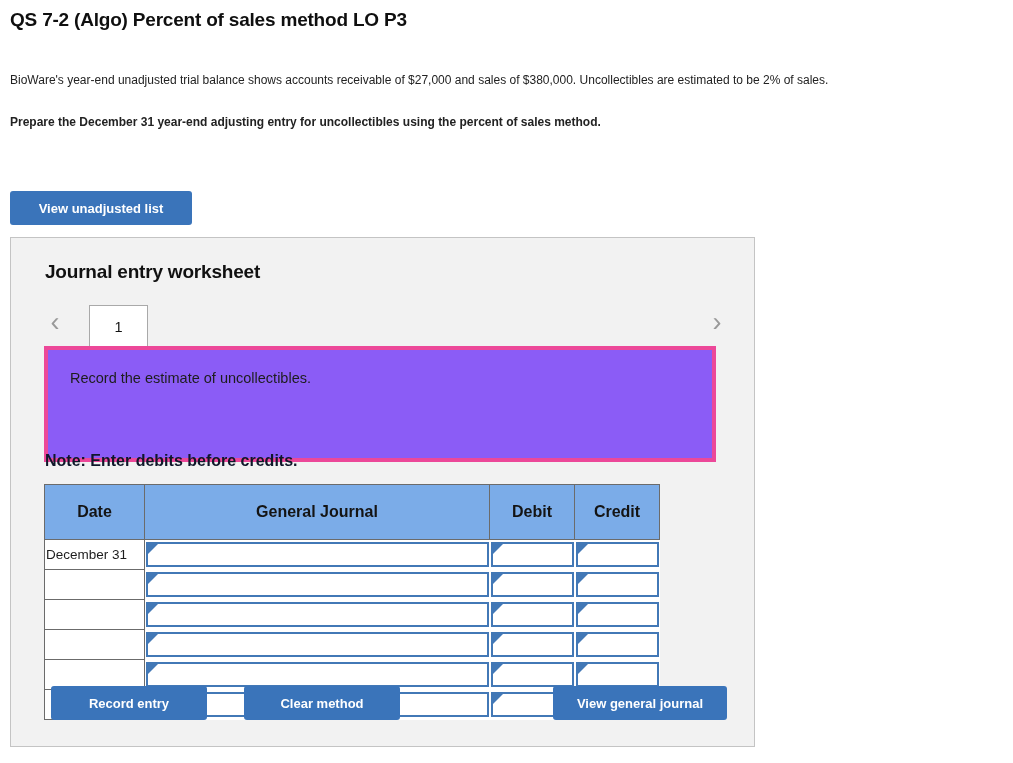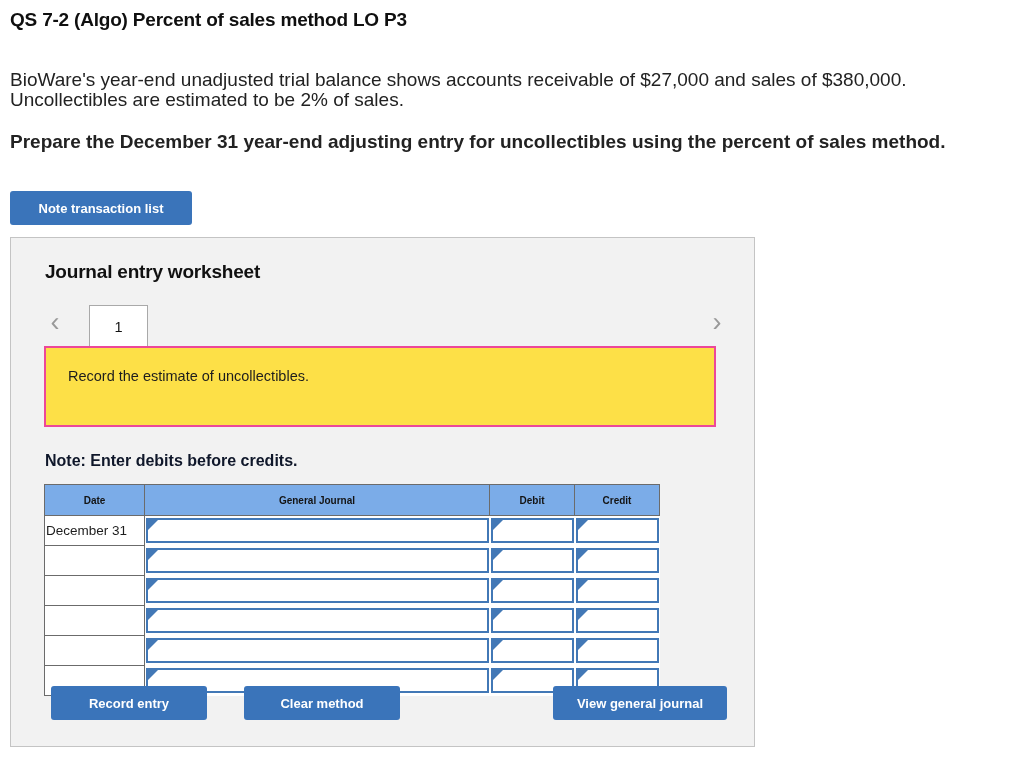--- a/index.html
+++ b/index.html
@@ -25,21 +25,21 @@
     font-weight: bold;
     letter-spacing: -0.2px;
     color: #0f0f0f;
   }
 
   .prompt-block {
     position: absolute;
     left: 10px;
     top: 70px;
     width: 990px;
-    font-size: 19px;
+    font-size: 12px;
     line-height: 20px;
     color: #222222;
   }
   .prompt-para + .prompt-para { margin-top: 22px; font-weight: bold; }
 
   
   .btn {
     background: #3a74ba;
     color: #ffffff;
     border: none;
@@ -126,23 +126,23 @@
     justify-content: center;
     cursor: pointer;
   }
 
   
   .instruction-box {
     position: absolute;
     left: 33px;
     top: 108px;
     width: 672px;
-    height: 81px;
-    background: #fde047;
-    border: 2px solid #ec4899;
+    height: 116px;
+    background: #8b5cf6;
+    border: 4px solid #ec4899;
     box-sizing: border-box;
   }
   .instruction-text {
     position: absolute;
     left: 22px;
     top: 20px;
     font-size: 14.5px;
     color: #1d1d1d;
   }
 
@@ -160,24 +160,24 @@
     position: absolute;
     left: 33px;
     top: 246px;
     border-collapse: collapse;
     table-layout: fixed;
   }
   .journal-table th {
     background: #7bace8;
     border: 1px solid #6b6b6b;
     height: 22px;
-    font-size: 10px;
+    font-size: 16px;
     font-weight: bold;
     color: #141414;
-    padding: 4px;
+    padding: 16px;
     text-align: center;
   }
   .journal-table td {
     height: 27px;
     padding: 1px;
     border: 1px solid #6b6b6b;
     background: #ffffff;
     vertical-align: middle;
   }
   .col-date    { width: 100px; }
@@ -246,21 +246,21 @@
 </head>
 <body>
 
 <div class="page-title">QS 7-2 (Algo) Percent of sales method LO P3</div>
 
 <div class="prompt-block">
   <div class="prompt-para">BioWare's year-end unadjusted trial balance shows accounts receivable of $27,000 and sales of $380,000. Uncollectibles are estimated to be 2% of sales.</div>
   <div class="prompt-para">Prepare the December 31 year-end adjusting entry for uncollectibles using the percent of sales method.</div>
 </div>
 
-<button class="btn view-transaction-btn">Note transaction list</button>
+<button class="btn view-transaction-btn">View unadjusted list</button>
 
 <div class="worksheet-panel">
 
   <div class="worksheet-title">Journal entry worksheet</div>
 
   <div class="tab-strip">
     <div class="chev chev-left">‹</div>
     <div class="tab-item">1</div>
     <div class="chev chev-right">›</div>
   </div>

